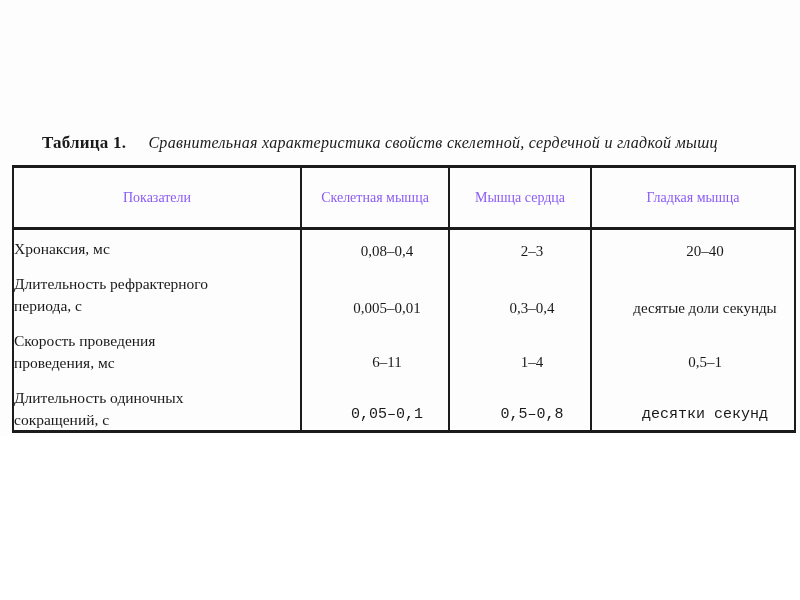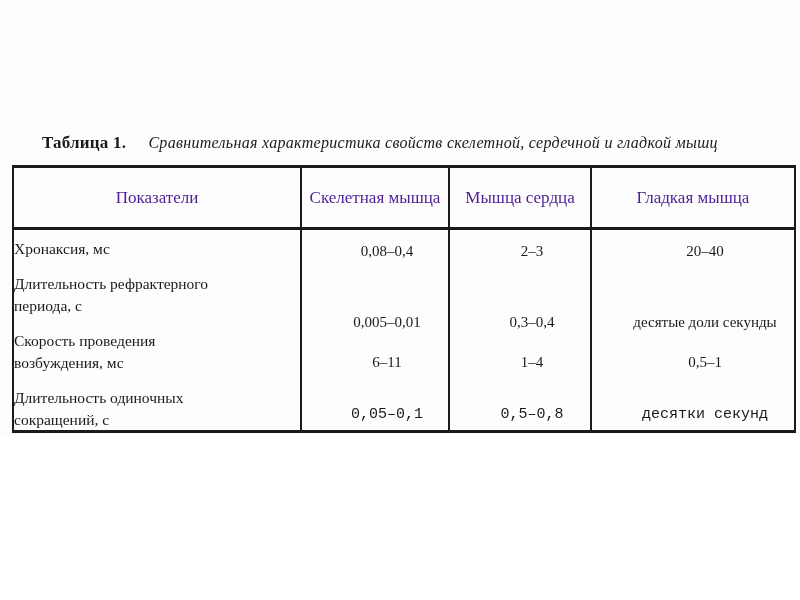--- a/index.html
+++ b/index.html
@@ -57,23 +57,23 @@
       padding: 0;
       vertical-align: middle;
     }
     table.data-table thead tr {
       height: 62px;
     }
     table.data-table thead th {
       border-top: 3px solid #1b1b1b;
       border-bottom: 3px solid #1b1b1b;
       font-weight: normal;
-      font-size: 17px;
+      font-size: 14px;
       text-align: center;
-      color: #4c1d95;
+      color: #8b5cf6;
     }
     table.data-table tbody tr:last-child td {
       border-bottom: 3px solid #1b1b1b;
     }
     col.c0 { width: 288px; }
     col.c1 { width: 148px; }
     col.c2 { width: 142px; }
     col.c3 { width: 204px; }
 
     td.param-cell {
@@ -112,21 +112,21 @@
       height: 200px;
     }
     .val {
       position: absolute;
       left: 0; right: 0;
       text-align: center;
       white-space: nowrap;
       padding-left: 24px;
     }
     .val.r0 { top: 13px; }
-    .val.r1 { top: 84px; }
+    .val.r1 { top: 70px; }
     .val.r2 { top: 124px; }
     .val.r3 { top: 176px; font-family: Liberation Mono, monospace; }
   </style>
 </head>
 <body>
 
 <div class="page">
 
   <div class="caption">
     <span class="caption-label">Таблица 1.</span>
@@ -154,21 +154,21 @@
           <div class="param-block">
             <div class="param-item">
               <span class="line">Хронаксия, мс</span>
             </div>
             <div class="param-item">
               <span class="line">Длительность  рефрактерного</span>
               <span class="line">периода, с</span>
             </div>
             <div class="param-item">
               <span class="line">Скорость проведения</span>
-              <span class="line">возбуждения, мс</span>
+              <span class="line">проведения, мс</span>
             </div>
             <div class="param-item">
               <span class="line">Длительность одиночных</span>
               <span class="line">сокращений, с</span>
             </div>
           </div>
         </td>
         <td class="val-cell">
           <div class="val-stack">
             <span class="val r0">0,08–0,4</span>

